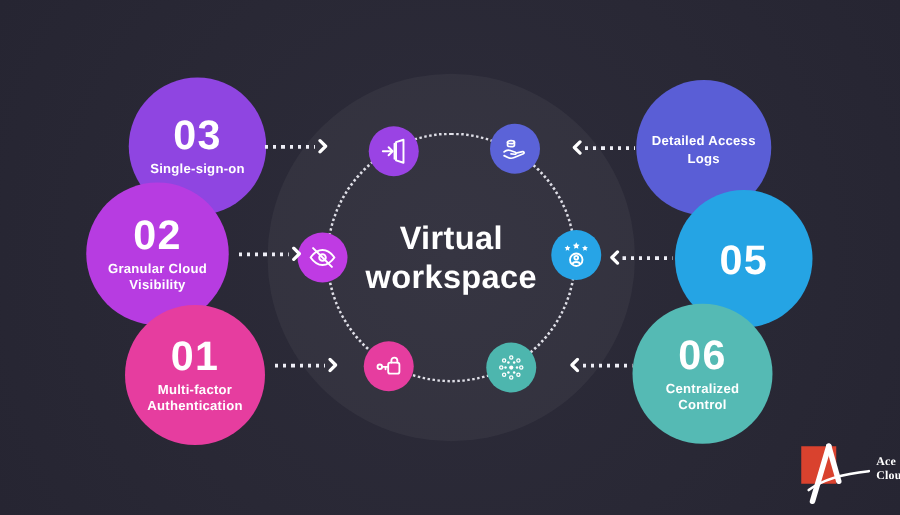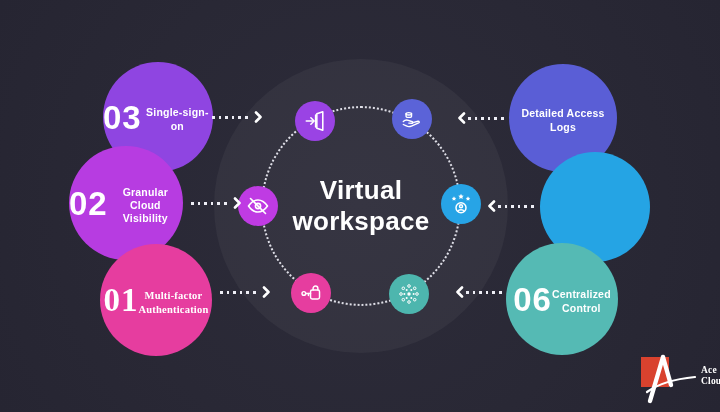--- a/index.html
+++ b/index.html
@@ -26,29 +26,29 @@
   
   .center-title{
     position:absolute;left:261px;top:106px;width:200px;height:200px;
     display:flex;align-items:center;justify-content:center;text-align:center;
     color:#ffffff;font-size:26px;font-weight:700;line-height:1.18;
     white-space:pre-line;letter-spacing:0.3px;
   }
   
   .big-circle{
     position:absolute;border-radius:50%;
-    display:flex;flex-direction:row;align-items:center;justify-content:center;
+    display:flex;flex-direction:column;align-items:center;justify-content:center;
     color:#fff;text-align:center;
   }
   .big-circle .num{font-size:33px;font-weight:600;line-height:1;letter-spacing:1px;}
   .big-circle .lbl{font-size:10.5px;font-weight:700;line-height:1.25;margin-top:5px;
     white-space:pre-line;letter-spacing:0.2px;}
   .c03{left:103px;top:62px;width:110px;height:110px;background:#8f45e1;z-index:2;}
   .c02{left:69px;top:146px;width:114px;height:114px;background:#b73ce1;z-index:3;}
-  .c01{left:100px;top:244px;width:112px;height:112px;background:#e63d9f;z-index:4;font-family:Liberation Serif, serif;}
+  .c01{left:100px;top:244px;width:112px;height:112px;background:#e63d9f;z-index:4;}
   .c04{left:509px;top:64px;width:108px;height:108px;background:#5a5ed6;z-index:2;}
   .c05{left:540px;top:152px;width:110px;height:110px;background:#25a4e4;z-index:3;}
   .c06{left:506px;top:243px;width:112px;height:112px;background:#55bab4;z-index:4;}
   
   .icon-circle{
     position:absolute;width:40px;height:40px;border-radius:50%;z-index:5;
     display:flex;align-items:center;justify-content:center;
   }
   .s-login{left:295px;top:101px;background:#9a43e4;}
   .s-hand {left:392px;top:99px; background:#5b63d8;}
@@ -103,20 +103,21 @@
   <div class="big-circle c01">
     <div class="num">01</div>
     <div class="lbl">Multi-factor
 Authentication</div>
   </div>
   <div class="big-circle c04">
     <div class="lbl">Detailed Access
 Logs</div>
   </div>
   <div class="big-circle c05">
+    <div class="num">05</div>
   </div>
   <div class="big-circle c06">
     <div class="num">06</div>
     <div class="lbl">Centralized
 Control</div>
   </div>
 
   <div class="icon-circle s-login">
     <svg width="22" height="22" viewBox="0 0 24 24" fill="none" stroke="#fff" stroke-width="1.7" stroke-linecap="round" stroke-linejoin="round">
       <path d="M2.5 12h8"></path>

